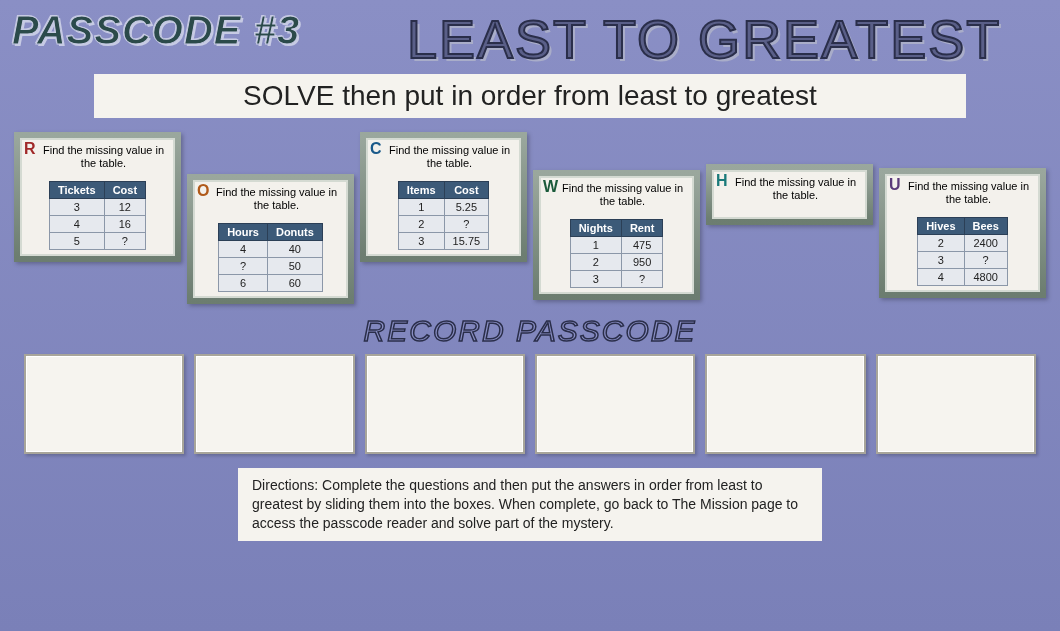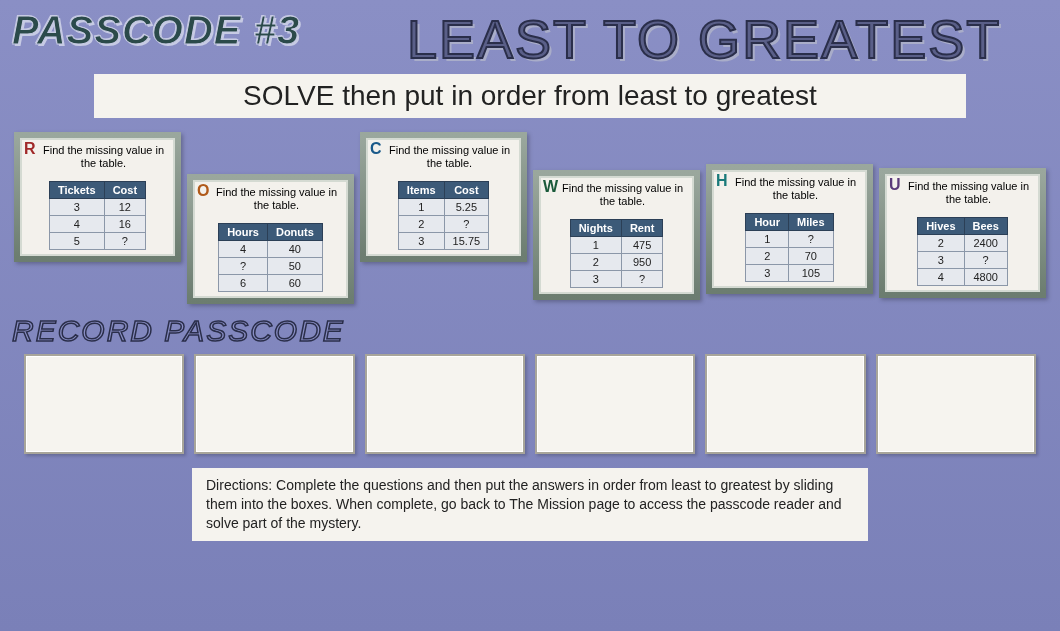--- a/index.html
+++ b/index.html
@@ -106,38 +106,39 @@
   .card.c5{margin-top:32px}
   .card.c6{margin-top:36px}
 
   .record-label {
     font-family: Impact, "Arial Black", sans-serif;
     font-size: 30px;
     font-style: italic;
     letter-spacing: 2px;
     color: #8a8fc5;
     -webkit-text-stroke: 1.5px #2a2e4a;
+    text-align: center;
     margin: 4px 0 6px 0;
   }
   .answer-row {
     display: flex;
     gap: 10px;
     padding: 0 12px;
     margin-bottom: 14px;
   }
   .answer-box {
     flex: 1;
     height: 100px;
     background: #f6f4ef;
     border: 2px solid #a8a59a;
     box-shadow: inset 0 0 0 1px #fff, 2px 2px 3px rgba(0,0,0,.2);
   }
   .directions {
     background: #f5f3ee;
-    width: 676px;
+    width: 584px;
     margin: 0 auto;
     padding: 8px 14px;
     font-size: 14px;
     line-height: 1.35;
     color: #222;
   }
 </style>
 </head>
 <body>
 
@@ -246,40 +247,20 @@
             <td>3</td>
             <td>?</td>
           </tr>
     </tbody>
       </table>
   </div>
 
   <div class="card c5">
     <div class="letter H">H</div>
     <div class="prompt">Find the missing value in the table.</div>
-    <table class="mini-table">
-      <tbody>
-          <tr>
-            <th>Hour</th>
-            <th>Miles</th>
-          </tr>
-      <tr>
-            <td>1</td>
-            <td>?</td>
-          </tr>
-      <tr>
-            <td>2</td>
-            <td>70</td>
-          </tr>
-      <tr>
-            <td>3</td>
-            <td>105</td>
-          </tr>
-    </tbody>
-      </table>
   </div>
 
   <div class="card c6">
     <div class="letter U">U</div>
     <div class="prompt">Find the missing value in the table.</div>
     <table class="mini-table">
       <tbody>
           <tr>
             <th>Hives</th>
             <th>Bees</th>

